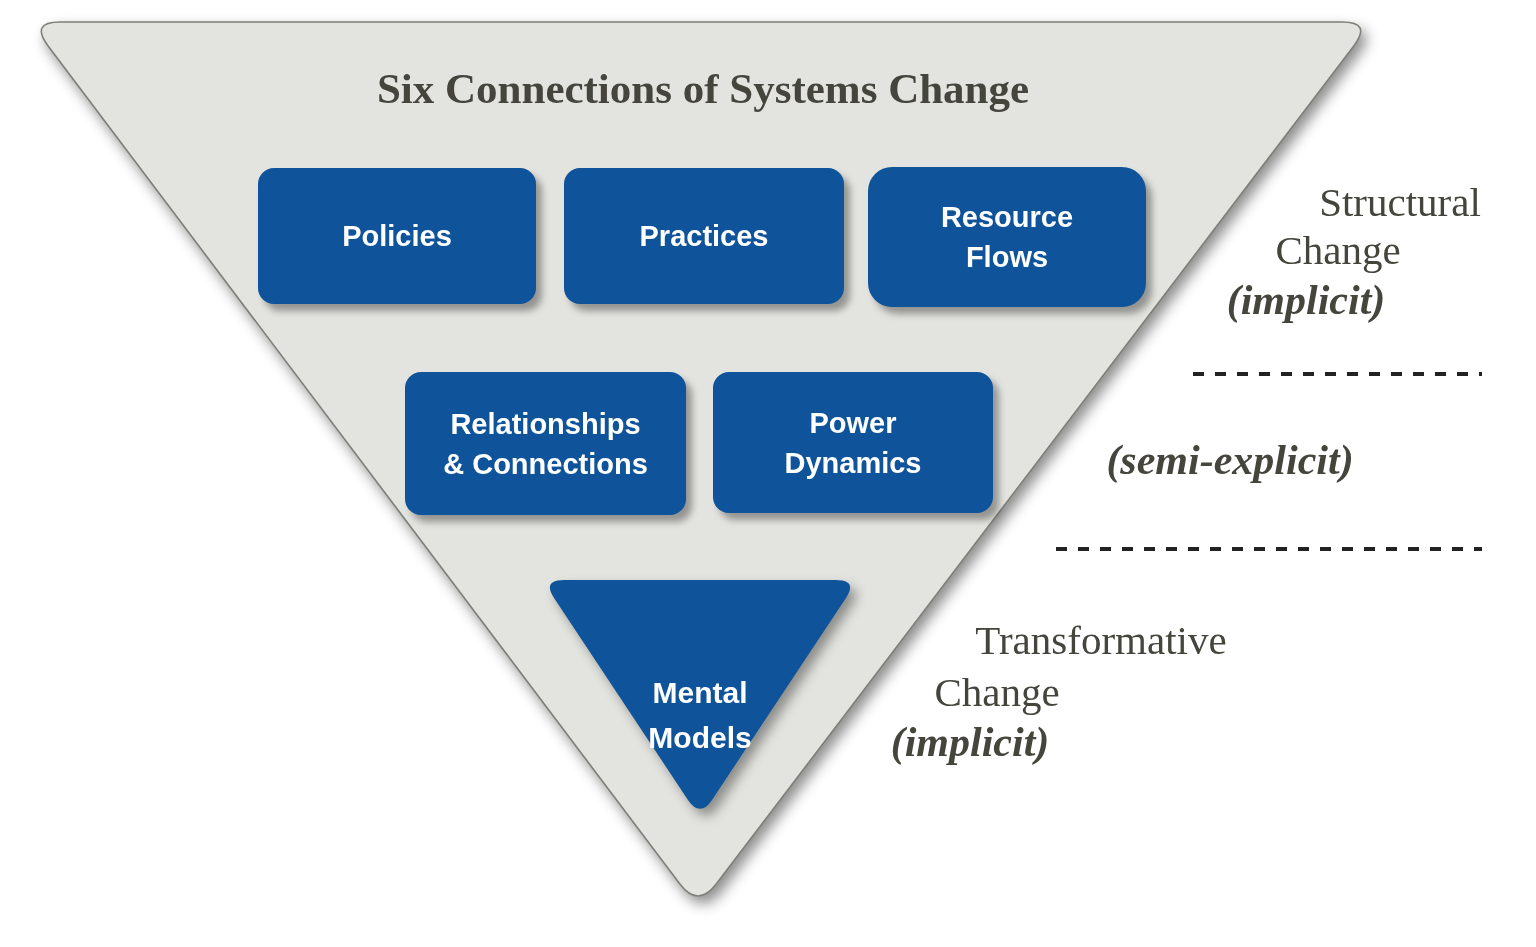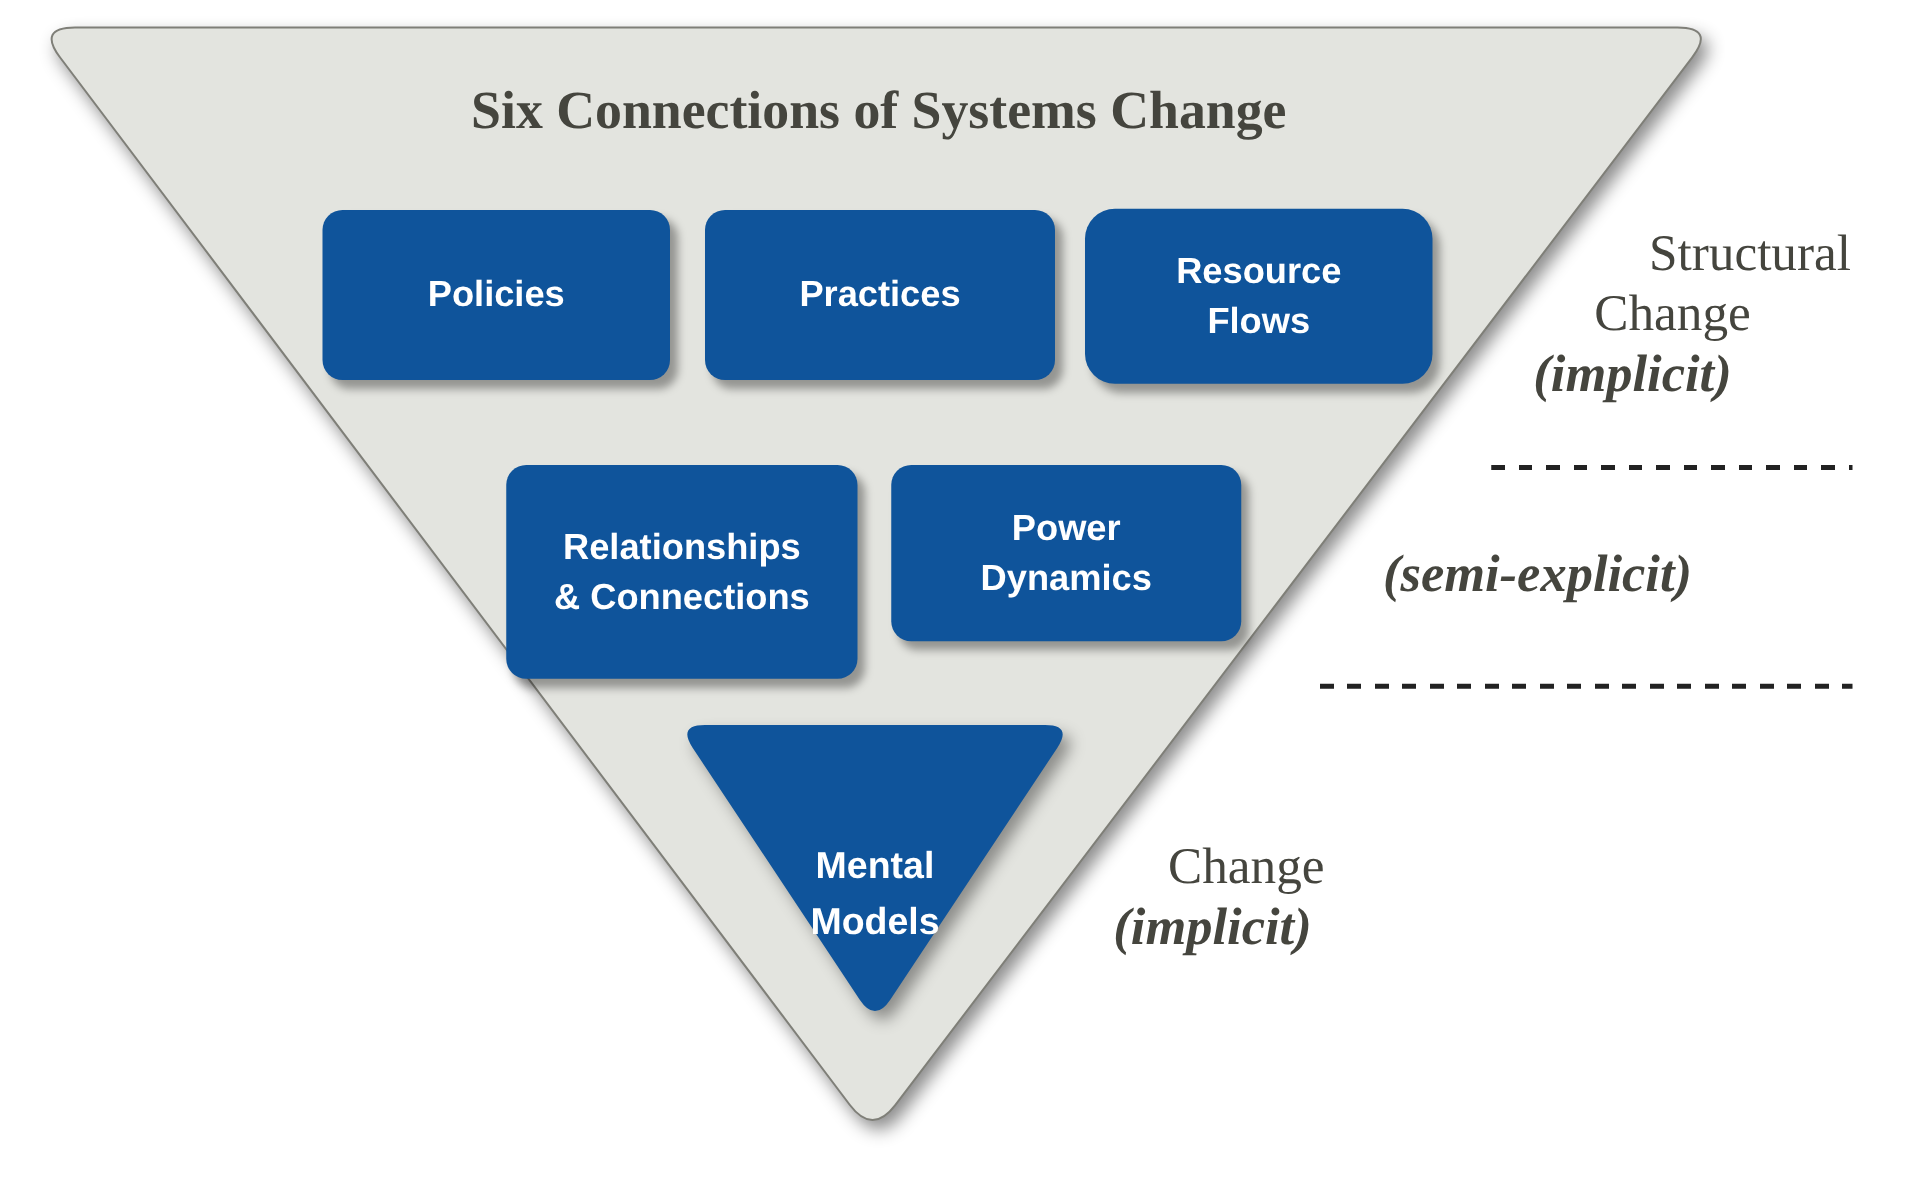--- a/index.html
+++ b/index.html
@@ -48,21 +48,21 @@
     color:#ffffff;
     font-weight:bold;
     font-size:29px;
     line-height:40px;
     text-align:center;
     white-space:pre-line;
   }
   .box-policies{left:258px;top:168px;width:278px;height:136px;}
   .box-practices{left:564px;top:168px;width:280px;height:136px;}
   .box-resource{left:868px;top:167px;width:278px;height:140px;border-radius:24px;}
-  .box-relationships{left:405px;top:372px;width:281px;height:171px;}
+  .box-relationships{left:405px;top:372px;width:281px;height:143px;}
   .box-power{left:713px;top:372px;width:280px;height:141px;}
   .mental-label{
     position:absolute;
     left:700px;top:626px;
     transform:translateX(-50%);
     color:#ffffff;
     font-weight:bold;
     font-size:30px;
     line-height:45px;
     text-align:center;
@@ -130,16 +130,17 @@
   <div class="ann-line ann-bold structural-1">Structural</div>
   <div class="ann-line ann-bold structural-2">Change</div>
   <div class="ann-line ann-italic structural-3">(implicit)</div>
 
   <div class="dashed dashed-1"></div>
 
   <div class="ann-line ann-italic semi-explicit">(semi-explicit)</div>
 
   <div class="dashed dashed-2"></div>
 
+  <div class="ann-line ann-bold transformative-1">Transformative</div>
   <div class="ann-line ann-bold transformative-2">Change</div>
   <div class="ann-line ann-italic transformative-3">(implicit)</div>
 
 </div>
 
 </body></html>

